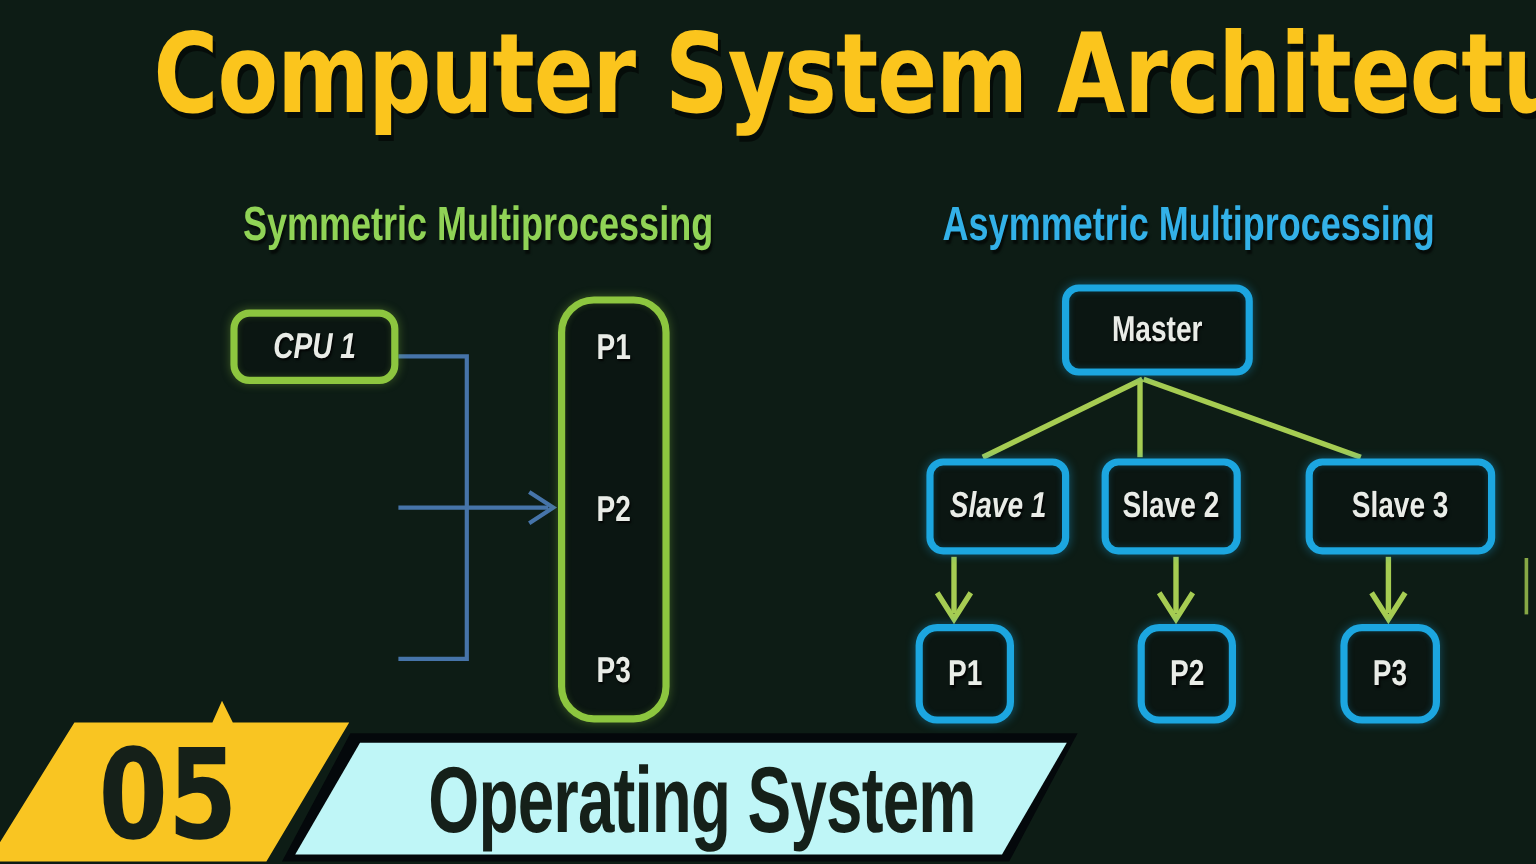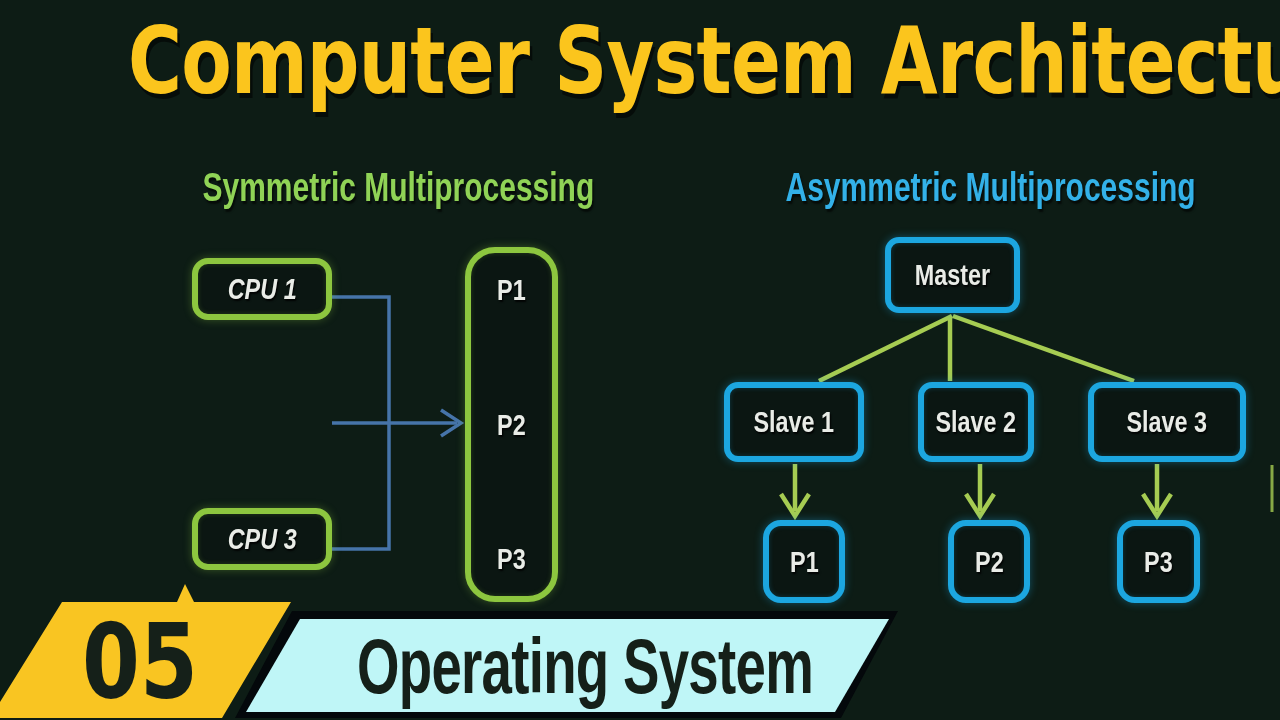--- a/index.html
+++ b/index.html
@@ -43,23 +43,23 @@
          box-shadow:0 0 8px rgba(141,198,63,.35), inset 0 0 5px rgba(141,198,63,.22);}
   .blue{border:6px solid #1ca6e0;border-radius:14px;
         box-shadow:0 0 8px rgba(28,166,224,.40), inset 0 0 5px rgba(28,166,224,.25);}
   .cpu{left:192px;width:140px;height:62px;font-style:italic;}
   #cpu1{top:258px;} #cpu2{top:383px;} #cpu3{top:508px;}
   .pcol{
     left:465px;top:247px;width:93px;height:355px;border-radius:30px;
     flex-direction:column;justify-content:space-between;
     padding:20px 0 20px 0;align-items:center;
   }
-  #master{left:885px;top:237px;width:135px;height:76px;}
+  #master{left:885px;top:237px;width:159px;height:76px;}
   .slave{top:382px;height:80px;}
-  #slave1{left:724px;width:140px;} #slave2{left:918px;width:116px;} #slave3{left:1088px;width:158px;}
+  #slave1{left:772px;width:119px;font-style:italic;} #slave2{left:918px;width:116px;} #slave3{left:1088px;width:158px;}
   .pbox{top:520px;height:83px;border-radius:18px;}
   #p1b{left:763px;width:82px;} #p2b{left:948px;width:82px;} #p3b{left:1117px;width:83px;}
   
   .overlay{position:absolute;left:0;top:0;width:1280px;height:720px;}
   
   .banner-num{
     position:absolute;left:40px;top:612px;width:200px;height:100px;
     display:flex;align-items:center;justify-content:center;
     font-family:"DejaVu Sans","Liberation Sans",sans-serif;
     font-weight:bold;font-size:104px;color:#152019;
@@ -104,23 +104,20 @@
   </svg>
 
   <div class="title">Computer System Architecture</div>
 
   <div class="heading smp">Symmetric Multiprocessing</div>
   <div class="heading amp">Asymmetric Multiprocessing</div>
 
   <div class="box green cpu" id="cpu1">
     <span class="lbl">CPU 1</span>
   </div>
-  <div class="box green cpu" id="cpu3">
-    <span class="lbl">CPU 3</span>
-  </div>
 
   <div class="box green pcol">
     <span class="lbl">P1</span>
     <span class="lbl">P2</span>
     <span class="lbl">P3</span>
   </div>
 
   <div class="box blue" id="master">
     <span class="lbl">Master</span>
   </div>

